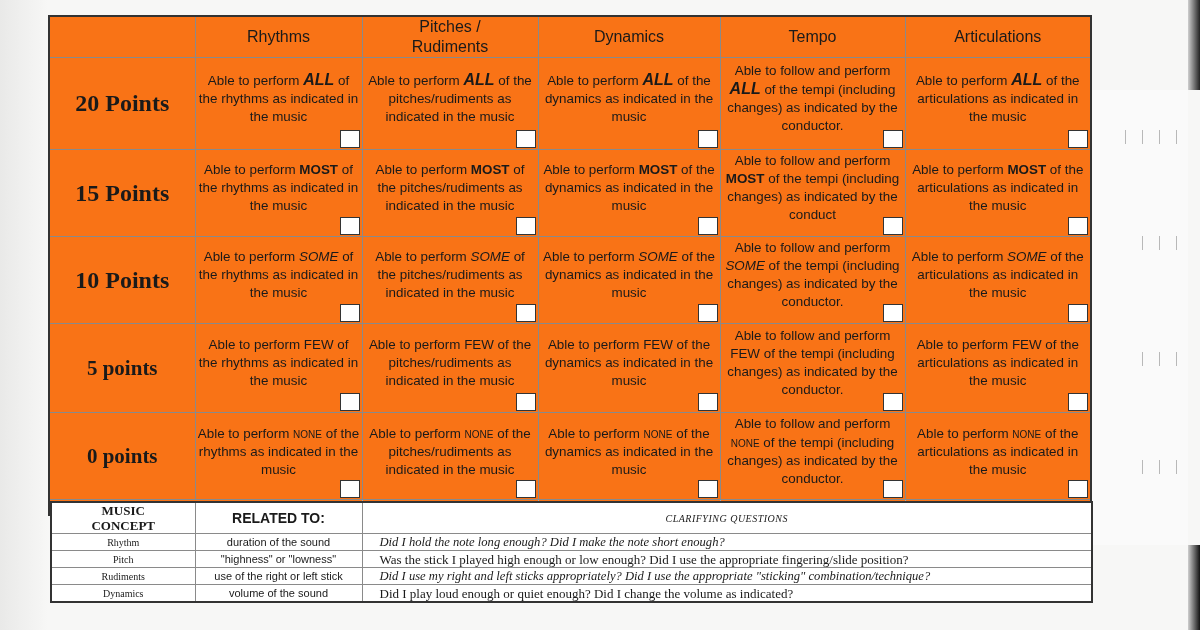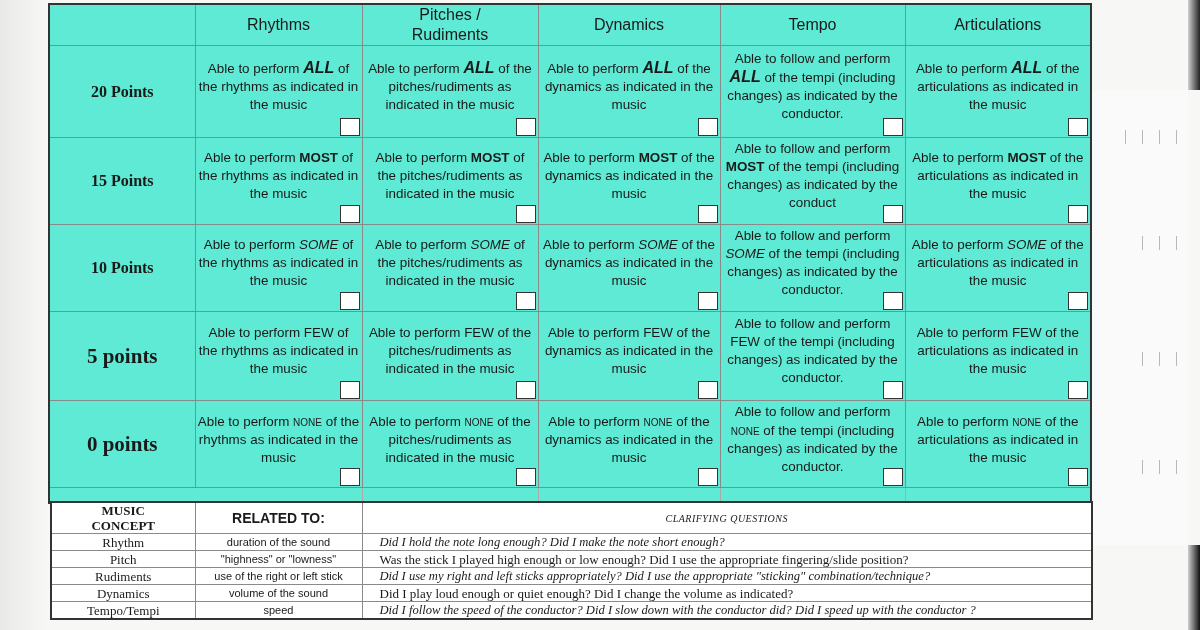--- a/index.html
+++ b/index.html
@@ -22,52 +22,52 @@
     background:linear-gradient(to right,#cfcfcf,#111);
   }
   .right-margin {
     position:absolute; left:1091px; top:90px; width:97px; height:455px;
     background:#fafafa;
   }
   .tick-group { position:absolute; display:flex; gap:16px; }
   .tick { width:1px; height:14px; background:#b8b8b8; }
 
   .rubric {
-    position:absolute; left:48px; top:3px; width:1042px;
-    border-collapse:collapse; table-layout:fixed; background:#5eead4;
+    position:absolute; left:48px; top:15px; width:1042px;
+    border-collapse:collapse; table-layout:fixed; background:#f97316;
   }
   .rubric td, .rubric th {
     border:1px solid #8a8a8a; padding:0; position:relative;
     text-align:center; vertical-align:middle;
   }
   .rubric { border:2px solid #333; }
   .hdr th { font-weight:normal; font-size:16px; line-height:20px; height:40px; }
   .row-label {
-    font-family:"Liberation Serif", serif; font-weight:bold; font-size:16px;
+    font-family:"Liberation Serif", serif; font-weight:bold; font-size:24px;
   }
   .row-label.small { font-size:21px; }
   .cell-text {
     font-size:13.4px; line-height:18px; padding:0 2px 10px 2px;
   }
   .cell-text .big-i { font-weight:bold; font-style:italic; font-size:16px; }
   .cell-text .it { font-style:italic; }
   .cell-text .sc { font-variant:small-caps; font-size:14px; }
   .checkbox {
     position:absolute; right:2px; bottom:1px; width:20px; height:18px;
     border:1.5px solid #333; background:#fff; box-sizing:border-box;
   }
   .spacer td { height:14px; border-color:#aaa; }
 
   .legend {
     position:absolute; left:50px; top:501px; width:1041px;
     border-collapse:collapse; table-layout:fixed; background:#fff;
     border:2px solid #333;
   }
   .legend td { border:1px solid #8a8a8a; height:16px; padding:0 17px; font-size:13px; line-height:15px; }
-  .legend .concept { font-family:"Liberation Serif", serif; text-align:center; font-size:13px; }
+  .legend .concept { font-family:"Liberation Serif", serif; text-align:center; font-size:10px; }
   .legend .concept-h { font-family:"Liberation Serif", serif; font-weight:bold; text-align:center; font-size:13px; }
   .legend .related { text-align:center; font-size:11px; white-space:nowrap; overflow:hidden; padding:0; }
   .legend .related-h { text-align:center; font-weight:bold; font-size:14px; }
   .legend .q { font-family:"Liberation Serif", serif; font-size:13px; white-space:nowrap; overflow:hidden; }
   .legend .q.it { font-style:italic; font-size:12.6px; }
   .legend .q-h { font-family:"Liberation Serif", serif; font-style:italic; text-align:center; font-size:10px; letter-spacing:0.5px; }
 </style>
 </head>
 <body>
 
@@ -274,19 +274,14 @@
       <tr>
         <td class="concept">Rudiments</td>
         <td class="related">use of the right or left stick</td>
         <td class="q it">Did I use my right and left sticks appropriately?  Did I use the appropriate "sticking" combination/technique?</td>
       </tr>
       <tr>
         <td class="concept">Dynamics</td>
         <td class="related">volume of the sound</td>
         <td class="q">Did I play loud enough or quiet enough?  Did I change the volume as indicated?</td>
       </tr>
-      <tr>
-        <td class="concept">Tempo/Tempi</td>
-        <td class="related">speed</td>
-        <td class="q it">Did I follow the speed of the conductor?  Did I slow down with the conductor did? Did I speed up with the conductor ?</td>
-      </tr>
     </tbody>
 </table>
 
 </body></html>

